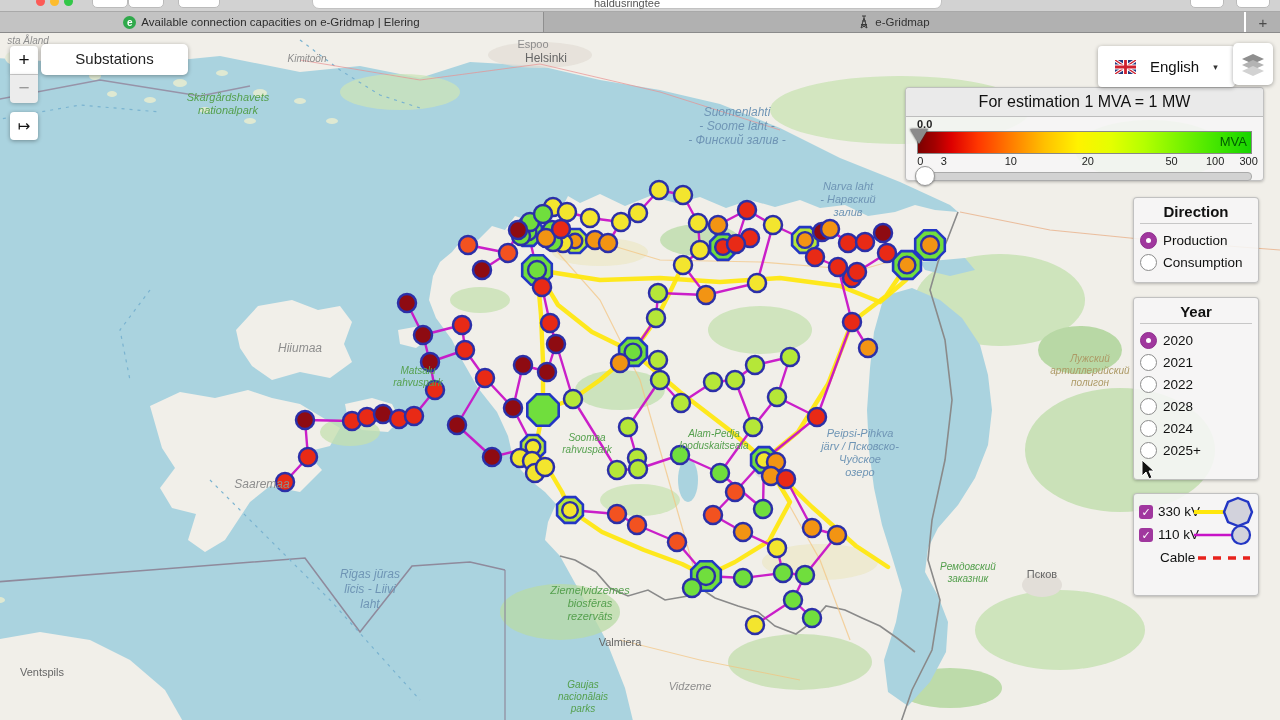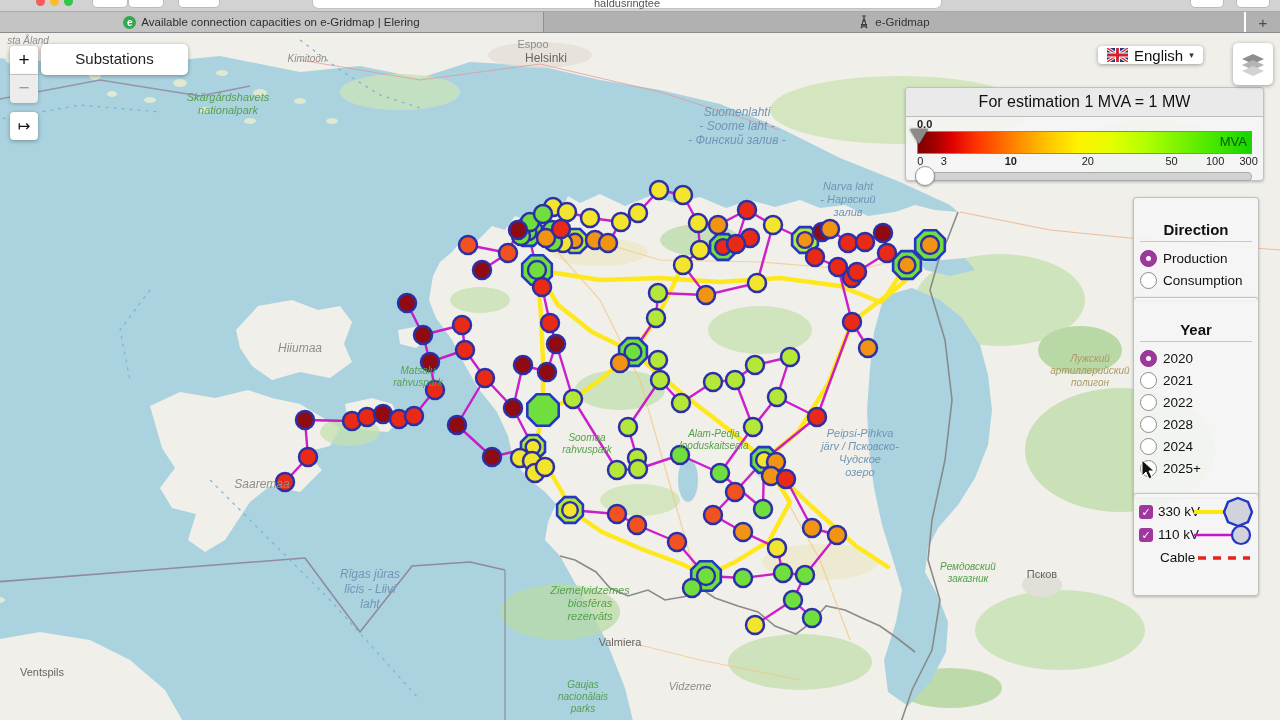--- a/index.html
+++ b/index.html
@@ -29,29 +29,29 @@
 
   
   .ctl{position:absolute;z-index:20;box-shadow:0 1px 4px rgba(0,0,0,.35);background:#fff;border-radius:4px}
   #zoom-in{left:10px;top:46px;width:28px;height:28px;border-radius:4px 4px 0 0;border-bottom:1px solid #ccc;
            font-size:19px;text-align:center;line-height:27px;color:#111}
   #zoom-out{left:10px;top:75px;width:28px;height:28px;border-radius:0 0 4px 4px;background:#ececec;
             font-size:19px;text-align:center;line-height:25px;color:#9a9a9a;box-shadow:0 1px 4px rgba(0,0,0,.25)}
   #expand-btn{left:10px;top:112px;width:28px;height:28px;font-size:15px;text-align:center;line-height:27px;color:#111}
   #substations-btn{left:41px;top:44px;width:147px;height:31px;border-radius:5px;font-size:15px;color:#222;
                    text-align:center;line-height:30px}
-  #lang-btn{left:1098px;top:46px;height:18px;border-radius:4px;display:flex;align-items:center;gap:6px;
-            padding:0 9px;font-size:15px;color:#111}
+  #lang-btn{left:1098px;top:46px;height:41px;border-radius:4px;display:flex;align-items:center;gap:14px;
+            padding:0 17px;font-size:15px;color:#111}
   #layers-btn{left:1233px;top:43px;width:40px;height:42px;border-radius:5px;display:flex;align-items:center;justify-content:center}
   .caret{font-size:9px;color:#333}
 
   
   .panel{position:absolute;z-index:15;background:rgba(246,246,246,.88);border:1px solid rgba(130,130,130,.45);
          border-radius:4px;box-shadow:0 1px 3px rgba(0,0,0,.25)}
-  .panel h3{margin:23px 0 3px;font-size:15px;text-align:center;color:#111}
+  .panel h3{margin:5px 0 3px;font-size:15px;text-align:center;color:#111}
   .panel .rule{border-top:1px solid #c7c7c7;margin:0 6px 6px}
   #estimation-panel{left:905px;top:87px;width:357px;height:92px}
   #est-header{background:rgba(234,234,234,.95);border-bottom:1px solid #bdbdbd;border-radius:4px 4px 0 0;
               font-size:16px;color:#111;text-align:center;line-height:28px;height:28px}
   #est-body{position:relative;height:63px}
   #est-value{position:absolute;left:11px;top:1px;font-size:11px;color:#222;font-weight:bold}
   #est-bar{position:absolute;left:11px;right:11px;top:14px;height:21px;border:1px solid #888;
     background:linear-gradient(90deg,#7c0000 0%,#a30000 5%,#dd0000 10%,#ff3700 18%,#ff7d00 28%,#ffc000 38%,
                #fff200 48%,#e4ff00 58%,#b4ff00 68%,#7df400 78%,#4ae800 88%,#17d400 100%)}
   #est-mva{position:absolute;right:4px;top:2px;font-size:13px;font-weight:normal;color:#005c00}
@@ -451,21 +451,21 @@
   <div id="est-header">For estimation 1 MVA = 1 MW</div>
   <div id="est-body">
     <div id="est-value">0.0</div>
     <div id="est-bar">
       <span id="est-mva">MVA</span>
     </div>
     <div id="est-marker"></div>
     <div id="est-ticks">
         <span class="est-tick" style="left: 14.35px;">0</span>
         <span class="est-tick" style="left: 37.8px;">3</span>
-        <span class="est-tick" style="left: 104.8px; font-weight: bold;">10</span>
+        <span class="est-tick" style="left: 104.8px;">10</span>
         <span class="est-tick" style="left: 181.85px;">20</span>
         <span class="est-tick" style="left: 265.6px;">50</span>
         <span class="est-tick" style="left: 309.15px;">100</span>
         <span class="est-tick" style="left: 342.65px;">300</span>
       </div>
     <div id="est-slider">
       <div id="est-handle"></div>
     </div>
   </div>
 </div>

